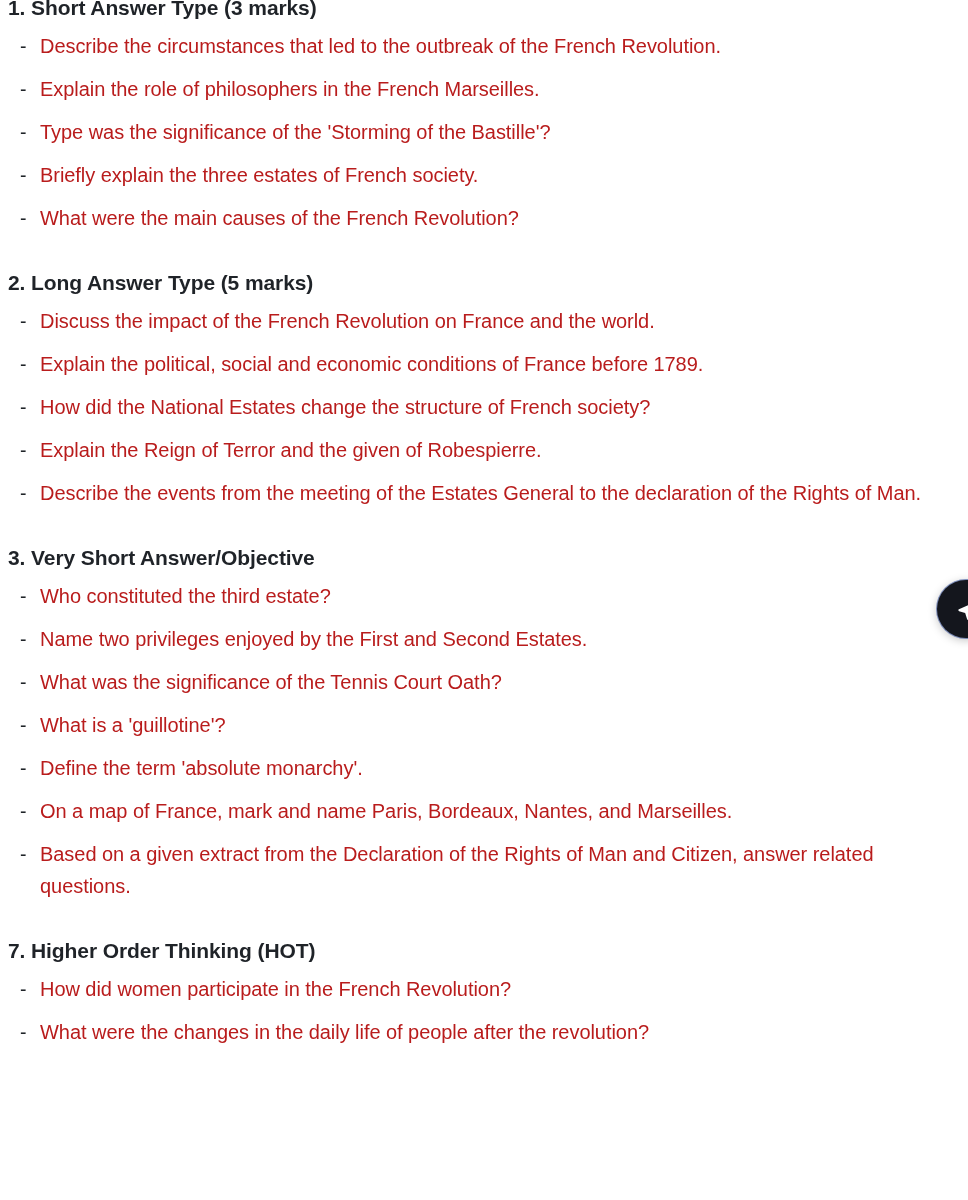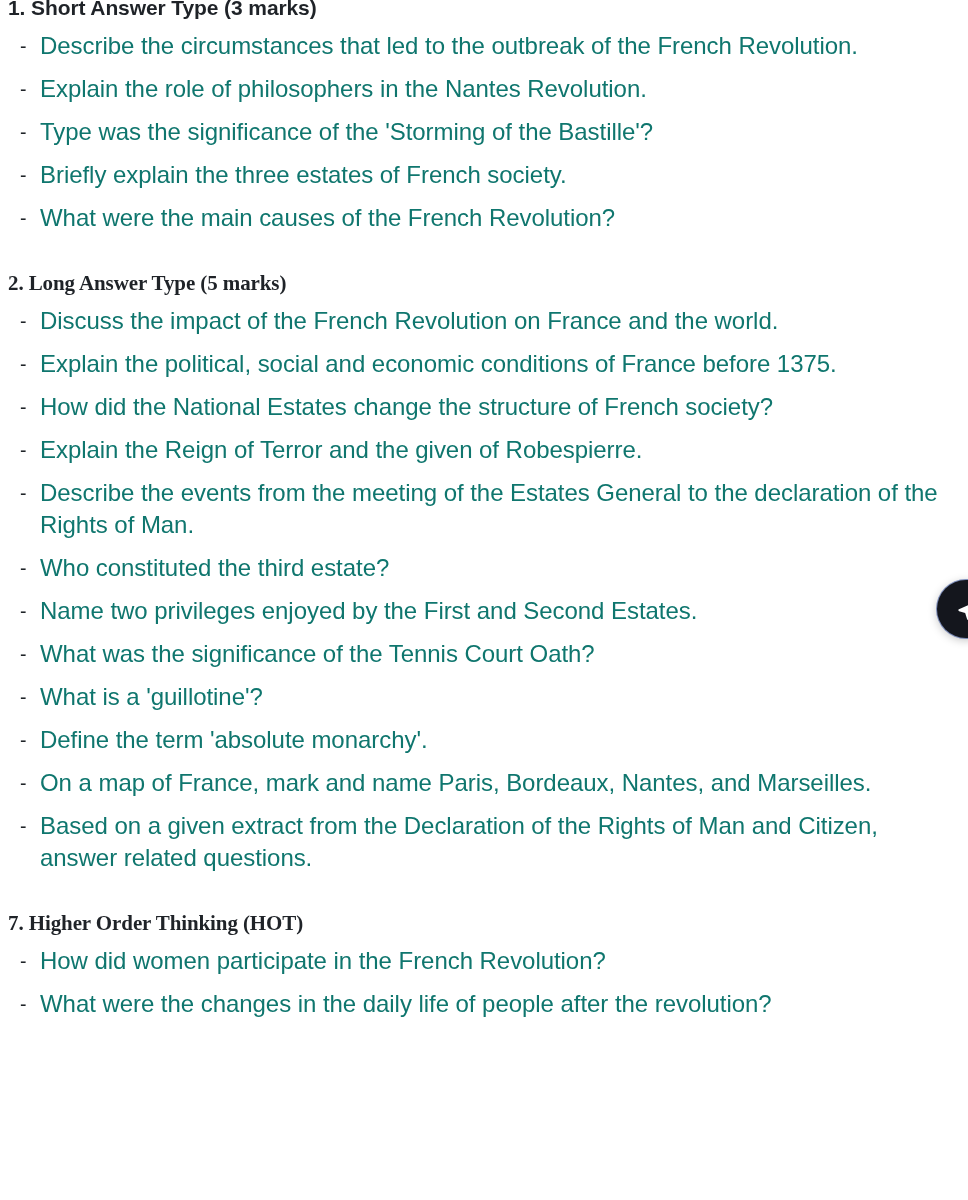--- a/index.html
+++ b/index.html
@@ -45,21 +45,20 @@
     line-height: 28px;
     font-weight: 600;
     letter-spacing: -0.1px;
     color: #1f2328;
     margin: 0 0 8px 8px;
     padding: 0;
   }
 
   .section + .section .section-heading {
     margin-top: 35px;
-    font-family: Liberation Serif, serif;
   }
 
   .q-list {
     list-style: none;
     margin: 0;
     padding: 0;
   }
 
   .q-item {
     position: relative;
@@ -77,23 +76,23 @@
     width: 20px;
     margin-left: 20px;
     font-size: 19.5px;
     line-height: 32px;
     color: #1f2328;
     user-select: none;
   }
 
   .q-text {
     flex: 1 1 auto;
-    font-size: 24px;
+    font-size: 20px;
     line-height: 32px;
-    color: #0f766e;
+    color: #b91c1c;
     letter-spacing: -0.05px;
   }
 
   
   .fab {
     position: absolute;
     left: 937px;
     top: 580px;
     width: 58px;
     height: 58px;
@@ -125,21 +124,21 @@
   <div class="doc" id="doc">
       <div class="section">
         <h2 class="section-heading">1. Short Answer Type (3 marks)</h2>
         <ul class="q-list">
           <li class="q-item">
             <span class="q-dash">-</span>
             <span class="q-text">Describe the circumstances that led to the outbreak of the French Revolution.</span>
           </li>
           <li class="q-item">
             <span class="q-dash">-</span>
-            <span class="q-text">Explain the role of philosophers in the Nantes Revolution.</span>
+            <span class="q-text">Explain the role of philosophers in the French Marseilles.</span>
           </li>
           <li class="q-item">
             <span class="q-dash">-</span>
             <span class="q-text">Type was the significance of the 'Storming of the Bastille'?</span>
           </li>
           <li class="q-item">
             <span class="q-dash">-</span>
             <span class="q-text">Briefly explain the three estates of French society.</span>
           </li>
           <li class="q-item">
@@ -150,37 +149,38 @@
       </div>
       <div class="section">
         <h2 class="section-heading">2. Long Answer Type (5 marks)</h2>
         <ul class="q-list">
           <li class="q-item">
             <span class="q-dash">-</span>
             <span class="q-text">Discuss the impact of the French Revolution on France and the world.</span>
           </li>
           <li class="q-item">
             <span class="q-dash">-</span>
-            <span class="q-text">Explain the political, social and economic conditions of France before 1375.</span>
+            <span class="q-text">Explain the political, social and economic conditions of France before 1789.</span>
           </li>
           <li class="q-item">
             <span class="q-dash">-</span>
             <span class="q-text">How did the National Estates change the structure of French society?</span>
           </li>
           <li class="q-item">
             <span class="q-dash">-</span>
             <span class="q-text">Explain the Reign of Terror and the given of Robespierre.</span>
           </li>
           <li class="q-item">
             <span class="q-dash">-</span>
             <span class="q-text">Describe the events from the meeting of the Estates General to the declaration of the Rights of Man.</span>
           </li>
         </ul>
       </div>
       <div class="section">
+        <h2 class="section-heading">3. Very Short Answer/Objective</h2>
         <ul class="q-list">
           <li class="q-item">
             <span class="q-dash">-</span>
             <span class="q-text">Who constituted the third estate?</span>
           </li>
           <li class="q-item">
             <span class="q-dash">-</span>
             <span class="q-text">Name two privileges enjoyed by the First and Second Estates.</span>
           </li>
           <li class="q-item">

